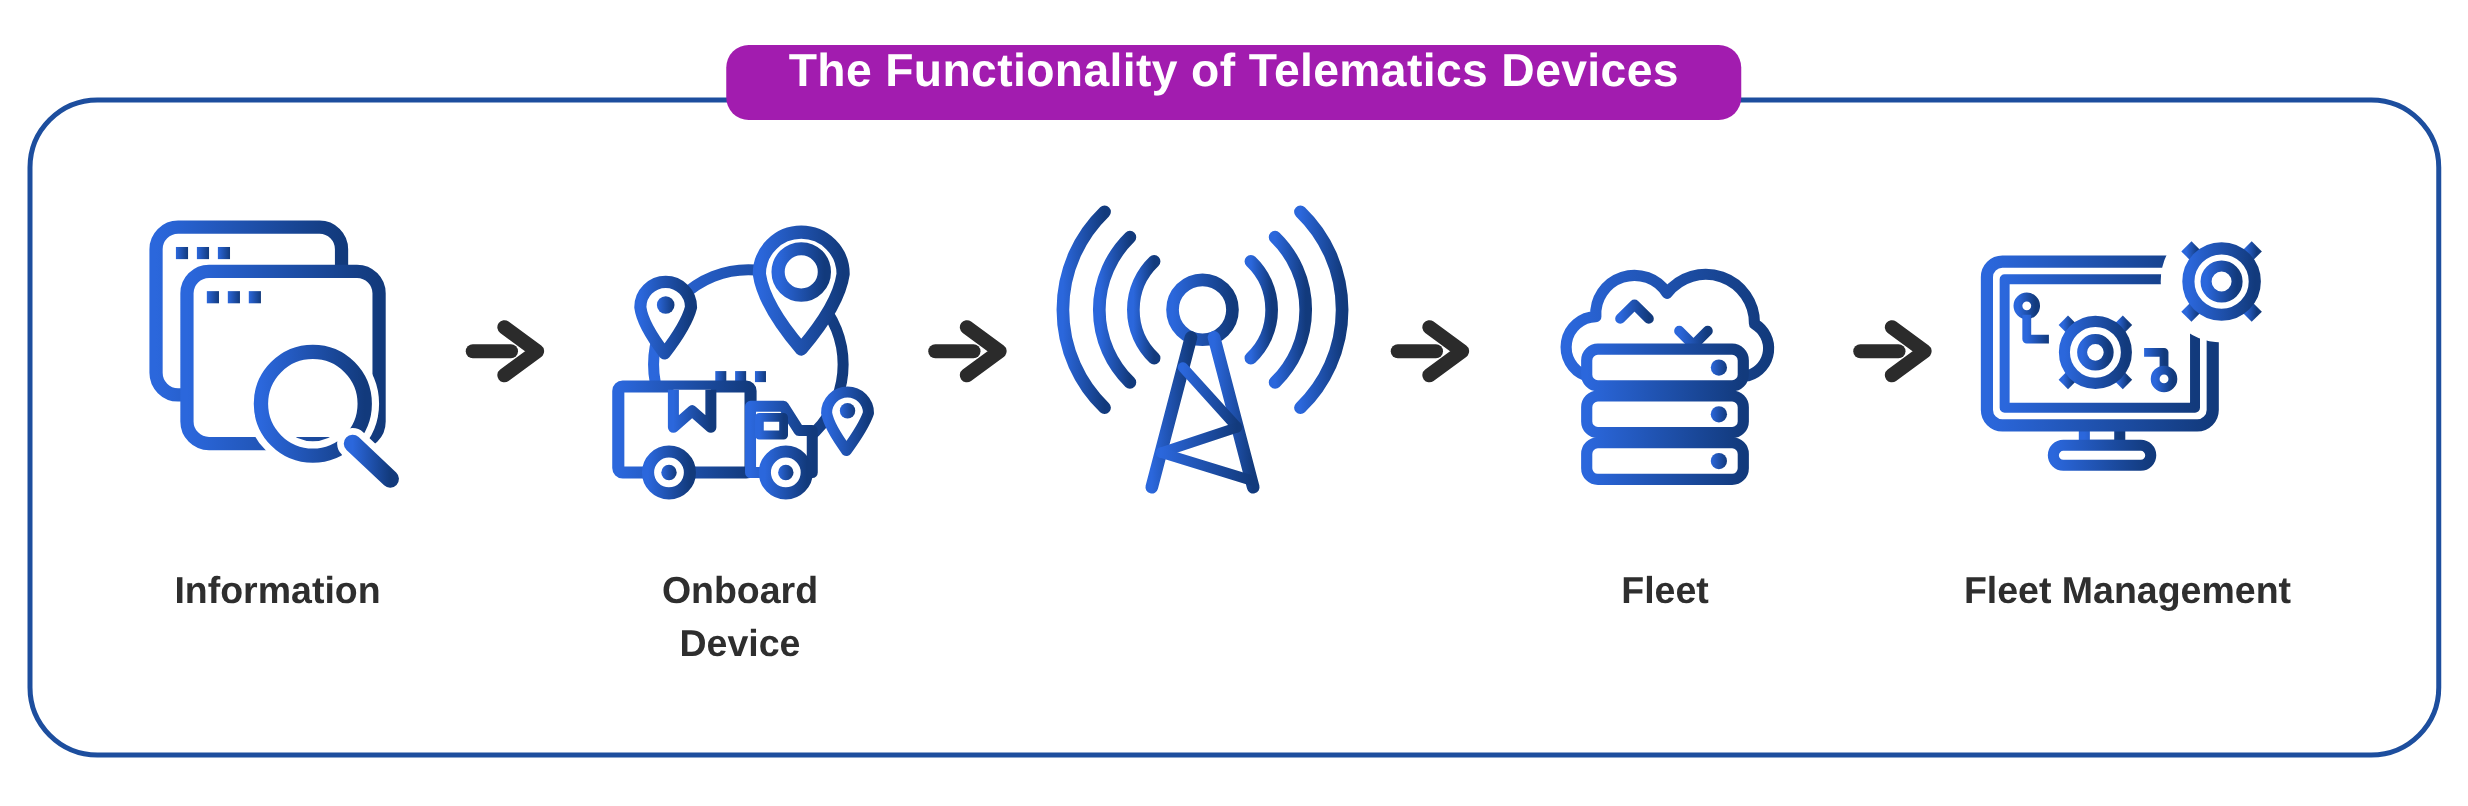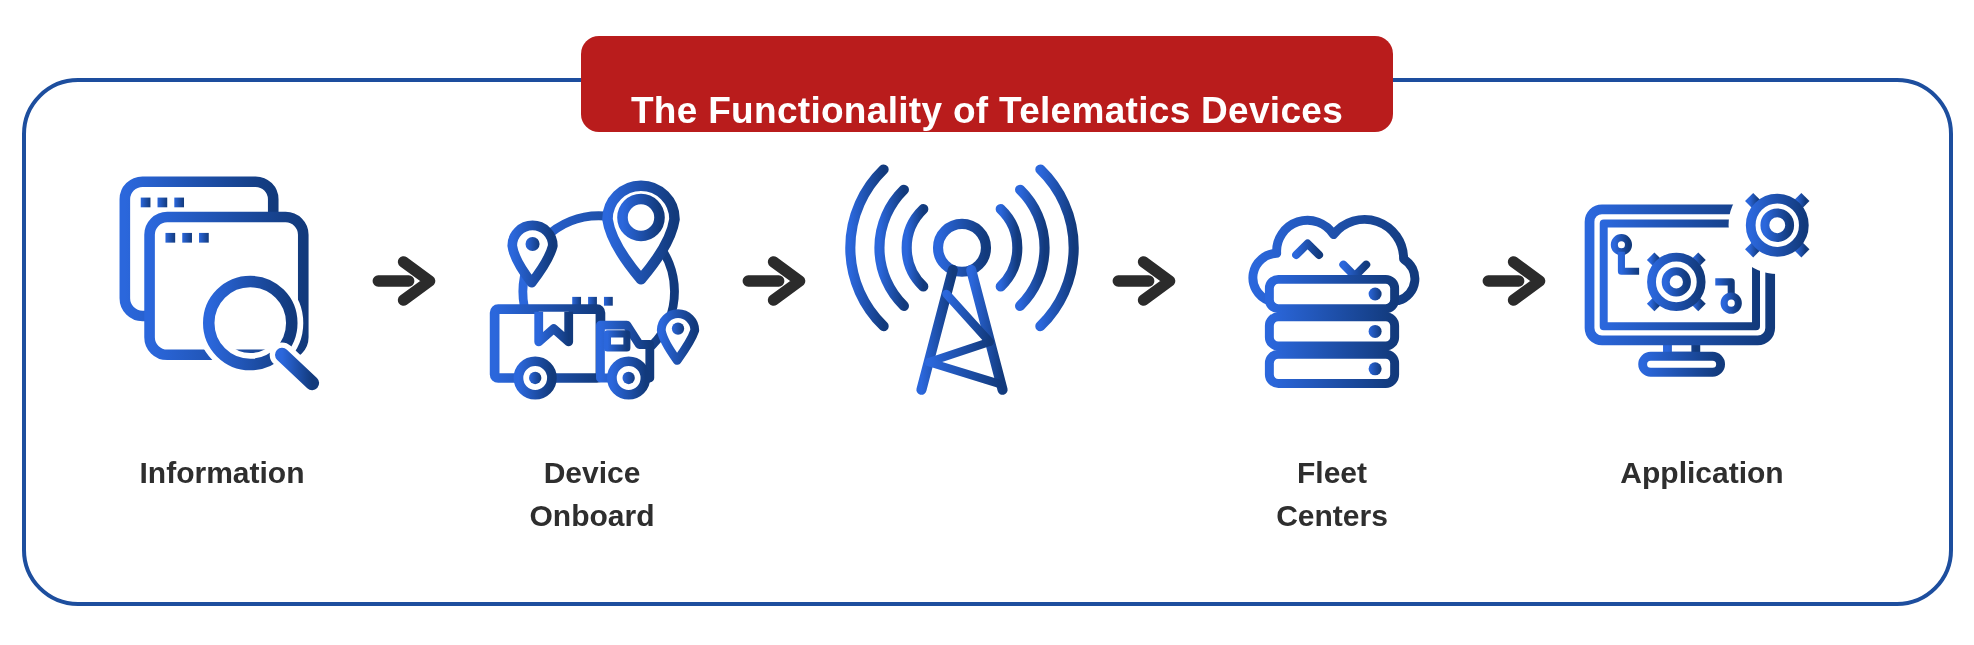--- a/index.html
+++ b/index.html
@@ -7,22 +7,22 @@
   body {
     width:1974px; height:645px; background:#ffffff; position:relative;
     font-family:"Liberation Sans", sans-serif; overflow:hidden;
   }
   .frame {
     position:absolute; left:22px; top:78px; width:1931px; height:528px;
     border:4px solid #1d4e9e; border-radius:56px; background:#ffffff;
   }
   .banner {
     position:absolute; left:987px; top:36px; transform:translateX(-50%);
-    width:812px; height:96px; background:#b91c1c; border-radius:18px;
-    display:flex; align-items:flex-end; justify-content:center; z-index:3;
+    width:812px; height:60px; background:#a21caf; border-radius:18px;
+    display:flex; align-items:flex-start; justify-content:center; z-index:3;
   }
   .banner-title {
     color:#ffffff; font-size:37px; font-weight:700; letter-spacing:0.3px;
     white-space:nowrap;
   }
   .content { position:absolute; left:22px; top:78px; width:1931px; height:528px; z-index:2; }
   .step { position:absolute; top:56px; width:340px; }
   .step-1 { left:30px; }
   .step-2 { left:400px; }
   .step-3 { left:770px; }
@@ -139,22 +139,22 @@
             <path d="M140,186 H170 L184,208 H196 V246 H140 Z" fill="#fff" stroke-width="10"></path>
             <rect x="148" y="196" width="22" height="16" stroke-width="8"></rect>
             <circle cx="66" cy="246" r="19" fill="#fff" stroke-width="11"></circle>
             <circle cx="66" cy="246" r="7" fill="url(#g2)" stroke="none"></circle>
             <circle cx="172" cy="246" r="19" fill="#fff" stroke-width="11"></circle>
             <circle cx="172" cy="246" r="7" fill="url(#g2)" stroke="none"></circle>
           </g>
         </svg>
       </div>
       <div class="step-label">
+        <span>Onboard</span>
         <span>Device</span>
-        <span>Onboard</span>
       </div>
     </div>
 
     <div class="arrow-box arrow-2">
       <svg width="70" height="54" viewBox="0 0 80 62">
         <g fill="none" stroke="#2b2b2b" stroke-width="13" stroke-linecap="round" stroke-linejoin="round">
           <line x1="7" y1="31" x2="42" y2="31"></line>
           <polyline points="36,9 66,31 36,53"></polyline>
         </g>
       </svg>
@@ -233,21 +233,20 @@
             <g stroke="none" fill="url(#g4)">
               <circle cx="183" cy="150" r="8"></circle>
                 <circle cx="183" cy="196" r="8"></circle>
                 <circle cx="183" cy="242" r="8"></circle>
             </g>
           </g>
         </svg>
       </div>
       <div class="step-label">
         <span>Fleet</span>
-        <span>Centers</span>
       </div>
     </div>
 
     <div class="arrow-box arrow-4">
       <svg width="70" height="54" viewBox="0 0 80 62">
         <g fill="none" stroke="#2b2b2b" stroke-width="13" stroke-linecap="round" stroke-linejoin="round">
           <line x1="7" y1="31" x2="42" y2="31"></line>
           <polyline points="36,9 66,31 36,53"></polyline>
         </g>
       </svg>
@@ -293,18 +292,18 @@
               <line x1="204.8" y1="46.8" x2="194.2" y2="36.2"></line>
               <line x1="226" y1="38" x2="226" y2="23"></line>
               <line x1="247.2" y1="46.8" x2="257.8" y2="36.2"></line>
             </g>
             <circle cx="226" cy="68" r="30" stroke-width="11" fill="#fff"></circle>
             <circle cx="226" cy="68" r="14" stroke-width="10"></circle>
           </g>
         </svg>
       </div>
       <div class="step-label">
-        <span>Application</span>
+        <span>Fleet Management</span>
       </div>
     </div>
 
   </div>
 </div>
 
 </body></html>

